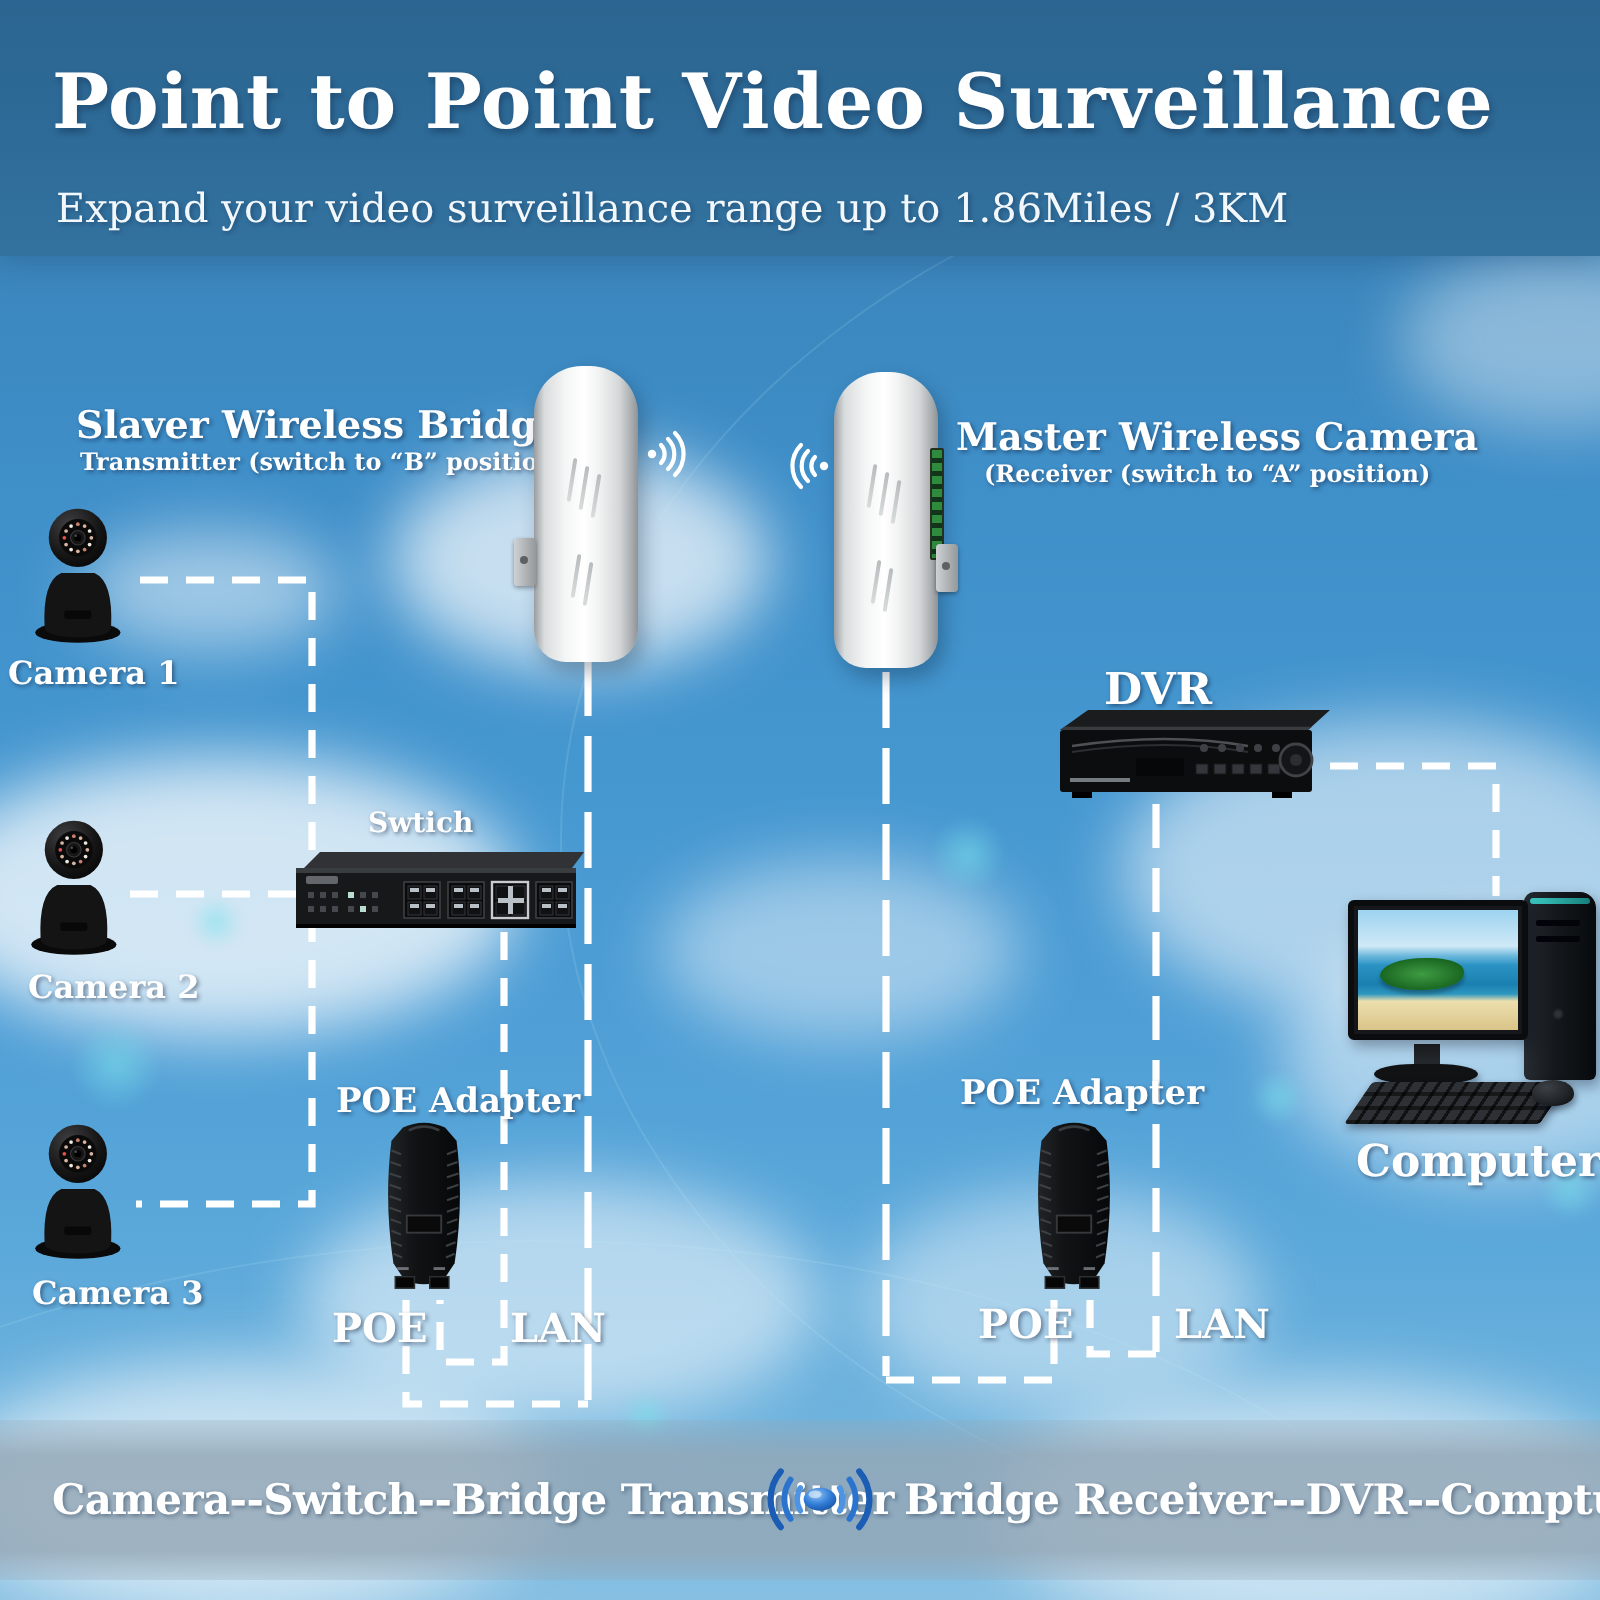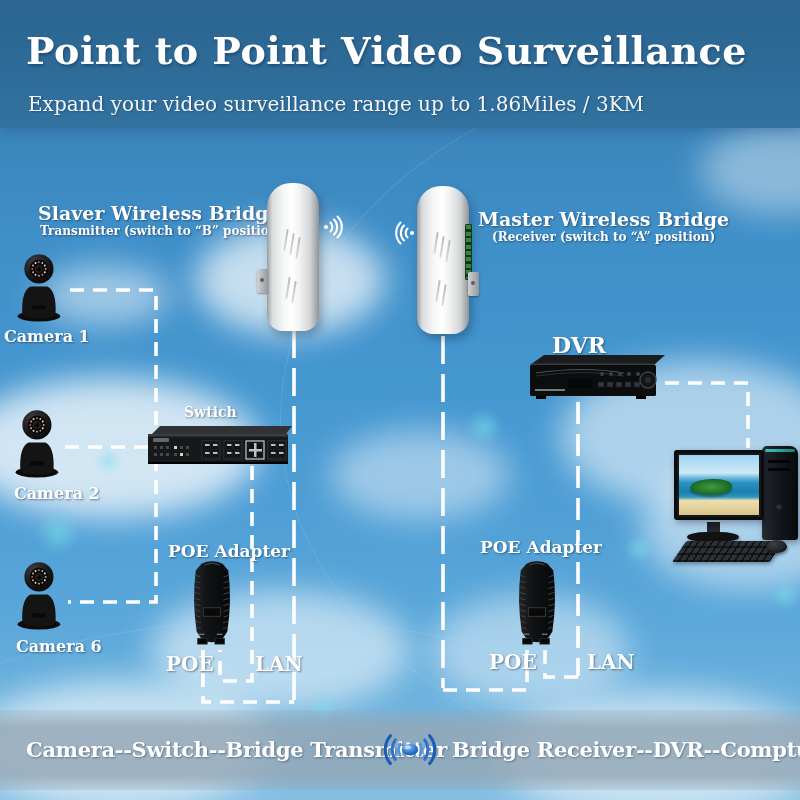--- a/index.html
+++ b/index.html
@@ -116,21 +116,21 @@
     </g>
   </svg>
 
   <div class="banner">
     <div class="title">Point to Point Video Surveillance</div>
     <div class="subtitle">Expand your video surveillance range up to 1.86Miles / 3KM</div>
   </div>
 
   <div class="lbl" style="left:38px;top:202px;font-size:19px">Slaver Wireless Bridge</div>
   <div class="lbl" style="left:40px;top:224px;font-size:12px">Transmitter (switch to “B” position)</div>
-  <div class="lbl" style="left:478px;top:208px;font-size:19px">Master Wireless Bridge</div>
+  <div class="lbl" style="left:478px;top:208px;font-size:19px">Master Wireless Camera</div>
   <div class="lbl" style="left:492px;top:230px;font-size:12px">(Receiver (switch to “A” position)</div>
 
   <div class="bridge" style="left:267px;top:183px">
     <div class="vent" style="left:18px;top:46px"></div>
     <div class="vent" style="left:24px;top:50px"></div>
     <div class="vent" style="left:30px;top:54px"></div>
     <div class="vent" style="left:20px;top:94px"></div>
     <div class="vent" style="left:26px;top:98px"></div>
     <div class="bracket" style="left:-10px;top:86px"></div>
   </div>
@@ -229,21 +229,21 @@
         <circle cx="46" cy="27" r="1.8" fill="#c87f6f"></circle>
       <circle cx="52.5" cy="28.7" r="1.8" fill="#d8b49e"></circle>
         <circle cx="57.3" cy="33.5" r="1.8" fill="#efe7dc"></circle>
     </g>
     <circle cx="46" cy="40" r="7" fill="#161617" stroke="#3a3a3c" stroke-width="1"></circle>
     <circle cx="46" cy="40" r="3.4" fill="#000"></circle>
       <circle cx="44" cy="38" r="1.2" fill="#5a6470" opacity=".8"></circle>
   </svg>
   <div class="lbl" style="left:4px;top:327px;font-size:16px">Camera 1</div>
   <div class="lbl" style="left:14px;top:484px;font-size:16px">Camera 2</div>
-  <div class="lbl" style="left:16px;top:637px;font-size:16px">Camera 6</div>
+  <div class="lbl" style="left:16px;top:637px;font-size:16px">Camera 3</div>
 
   <div class="lbl" style="left:184px;top:404px;font-size:14px">Swtich</div>
   <svg class="pc-part" style="left:146px;top:424px" width="146" height="44" viewBox="0 0 146 44">
     <polygon points="6,10 140,10 146,2 14,2" fill="#303236"></polygon>
     <rect x="2" y="10" width="140" height="30" rx="2" fill="#17181a"></rect>
     <rect x="2" y="10" width="140" height="2.5" fill="#3a3d40"></rect>
     <rect x="7" y="14" width="16" height="4" rx="1" fill="#63666a"></rect>
     <g fill="#45484c">
       <rect x="8" y="22" width="3" height="3"></rect>
         <rect x="14" y="22" width="3" height="3"></rect>
@@ -373,20 +373,21 @@
     <div class="pc-part pc-monitor">
       <div class="screen">
           <div class="island"></div>
         </div>
     </div>
     <div class="pc-part pc-stand"></div>
     <div class="pc-part pc-standbase"></div>
     <div class="pc-part pc-keyboard"></div>
     <div class="pc-part pc-mouse"></div>
   </div>
+  <div class="lbl" style="left:678px;top:568px;font-size:22px">Computer</div>
 
   <div class="footer-band"></div>
   <div class="footer-text" style="left:26px">Camera--Switch--Bridge Transmitter</div>
   <svg style="position:absolute;left:374px;top:726px" width="72" height="44" viewBox="0 0 88 48">
     <g fill="none" stroke-linecap="round">
       <path d="M56 19 A14 14 0 0 1 56 33" stroke="#4e94e3" stroke-width="3.4"></path>
       <path d="M62 14 A21 21 0 0 1 62 38" stroke="#2a74cf" stroke-width="3.6"></path>
       <path d="M68 9 A26.5 26.5 0 0 1 68 43" stroke="#1b5cb4" stroke-width="3.8"></path>
       <path d="M32 19 A14 14 0 0 0 32 33" stroke="#4e94e3" stroke-width="3.4"></path>
       <path d="M26 14 A21 21 0 0 0 26 38" stroke="#2a74cf" stroke-width="3.6"></path>

